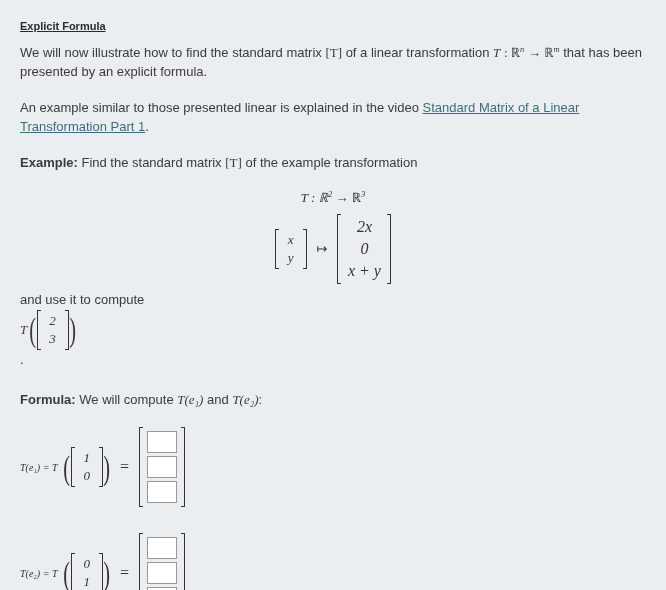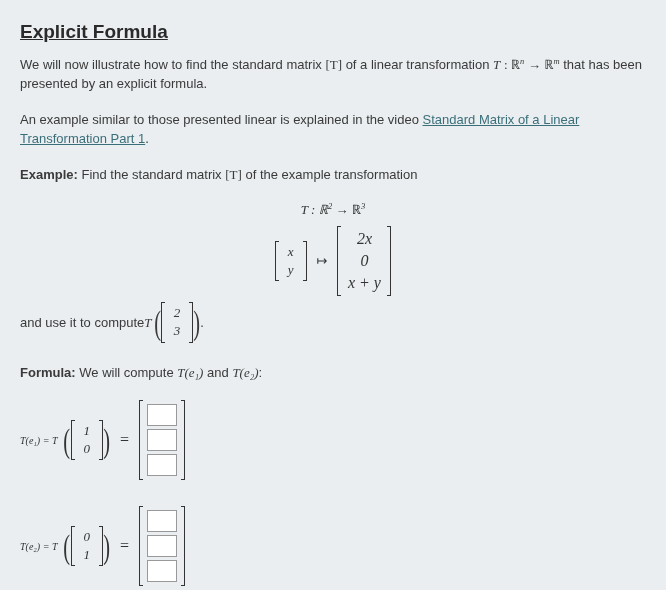--- a/index.html
+++ b/index.html
@@ -11,21 +11,21 @@
       height: 590px;
       padding: 18px 20px;
       font-size: 13px;
       line-height: 1.5;
     }
     .title {
       font-weight: bold;
       text-decoration: underline;
       color: #2a2a2a;
       margin-bottom: 8px;
-      font-size: 19px;
+      font-size: 11px;
     }
     .para { margin-bottom: 16px; color: #3a3a3a; }
     .label-bold { font-weight: bold; }
     .link-u { text-decoration: underline; color: #3a6f7a; cursor: pointer; }
     .math-i { font-style: italic; font-family: 'Times New Roman', serif; }
     .math-rm { font-family: 'Times New Roman', serif; }
     .sup { vertical-align: super; font-size: 0.65em; font-style: italic; }
     .center-block {
       text-align: center;
       margin: 10px 0 6px 0;
@@ -102,22 +102,22 @@
     .compute-line {
       display: inline-flex;
       align-items: center;
       font-family: 'Times New Roman', serif;
       vertical-align: middle;
       margin-left: 0px;
     }
     .spacer-line { margin-bottom: 20px; }
     .with-inline {
       display: flex;
-      align-items: center;
       flex-wrap: wrap;
+      flex-direction: column;
     }
     .with-inline .textpart { font-family: Arial, sans-serif; font-size: 13px; color:#3a3a3a; }
     .bbfont { font-family: 'Times New Roman', serif; }
   </style>
 </head>
 <body>
 
 <div class="title">Explicit Formula</div>
 
 <div class="para">

